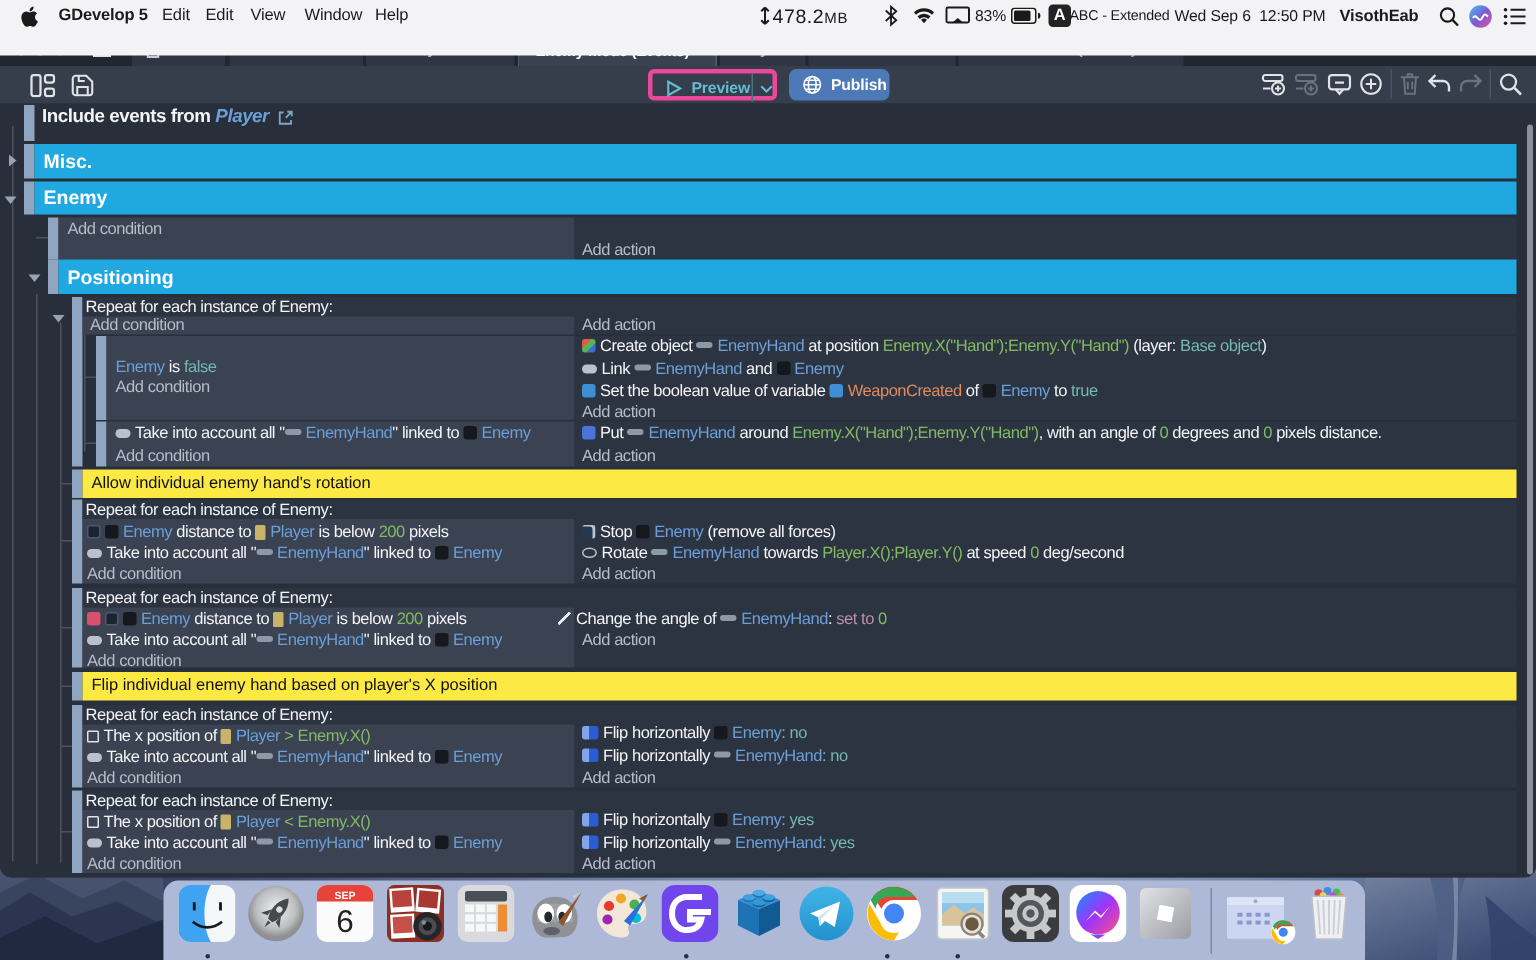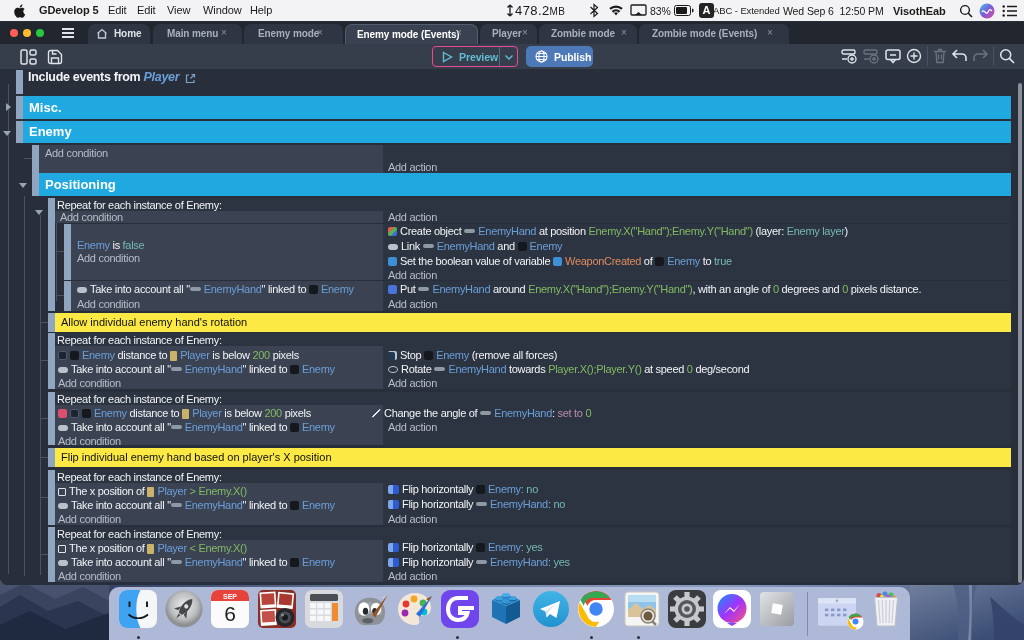--- a/index.html
+++ b/index.html
@@ -1,20 +1,20 @@
 <!DOCTYPE html>
 <html><head>
 <meta charset="utf-8">
 <style>
 *{margin:0;padding:0;box-sizing:border-box}
 html,body{width:1024px;height:640px;overflow:hidden}
 body{font-family:"Liberation Sans",sans-serif;position:relative;background:#282e3a}
 .abs{position:absolute}
 
-#menubar{position:absolute;left:0;top:0;width:1024px;height:21px;background:#f3f3f5;color:#1a1a1a;font-size:11px;letter-spacing:-0.1px}
+#menubar{position:absolute;left:0;top:0;width:1024px;height:37px;background:#f3f3f5;color:#1a1a1a;font-size:11px;letter-spacing:-0.1px}
 #menubar .mi{position:absolute;top:4px;white-space:nowrap}
 
 #win{position:absolute;left:0;top:21px;width:1024px;height:564px;background:#282e3a;border-radius:0 0 8px 8px;overflow:hidden}
 #tabbar{position:absolute;left:0;top:1px;width:1024px;height:22px;background:#21262f}
 .tab{position:absolute;top:2px;height:20px;background:#2f3542;border-radius:7px 7px 0 0;color:#a9b0bd;font-size:10px;font-weight:bold;white-space:nowrap;letter-spacing:-0.1px}
 .tab.active{background:#3a4150;color:#fff;border:1px solid #525c70;border-bottom:none}
 .tab .x{color:#8d95a3;font-weight:normal}
 #toolbar{position:absolute;left:0;top:23px;width:1024px;height:25px;background:#363d4b}
 
 #sheet{position:absolute;left:0;top:48px;width:1024px;height:516px;background:#282e3a}
@@ -403,21 +403,21 @@
     <svg class="abs" style="left:20px;top:5px" width="17" height="16" viewBox="0 0 17 16">
         <g fill="none" stroke="#dfe3ea" stroke-width="1.5">
           <rect x="1" y="1" width="6" height="14" rx="1.5"></rect>
           <rect x="10" y="1" width="6" height="5" rx="1.5"></rect>
           <rect x="10" y="10" width="6" height="5" rx="1.5"></rect>
         </g>
       </svg>
     <svg class="abs" style="left:47px;top:5px" width="16" height="16" viewBox="0 0 16 16">
         <path fill="none" stroke="#dfe3ea" stroke-width="1.4" d="M1.5 3.5a2 2 0 012-2h7l4 4v7a2 2 0 01-2 2h-9a2 2 0 01-2-2zM4.5 14v-5h7v5M5.5 2v3h4"></path>
       </svg>
-    <div class="abs" style="left:432px;top:2px;width:86px;height:21px;border:1px solid #ec4899;border-radius:4px">
+    <div class="abs" style="left:432px;top:2px;width:86px;height:21px;border:3px solid #ec4899;border-radius:4px">
       <svg class="abs" style="left:8px;top:4px" width="12" height="12" viewBox="0 0 12 12">
           <path fill="none" stroke="#62bdd2" stroke-width="1.4" d="M2.5 1.5l8 4.5-8 4.5z"></path>
         </svg>
       <span class="abs" style="left:26px;top:4px;color:#62bdd2;font-size:10.5px;font-weight:bold;letter-spacing:-0.1px">Preview</span>
       <div class="abs" style="left:66px;top:0;width:1px;height:19px;background:#49717e"></div>
       <svg class="abs" style="left:71px;top:7px" width="10" height="7" viewBox="0 0 10 7">
           <path fill="none" stroke="#62bdd2" stroke-width="1.4" d="M1.5 1.5L5 5l3.5-3.5"></path>
         </svg>
     </div>
     <div class="abs" style="left:526px;top:2px;width:67px;height:21px;background:#4d79b8;border-radius:5px">
@@ -522,21 +522,21 @@
     <div class="cond" style="left:55px;top:142px;width:328px;height:12px"></div>
     <div class="hact" style="left:383px;top:142px;width:628px;height:12px"></div>
     <div class="ln gy" style="left:60px;top:142px">Add condition</div>
     <div class="ln gy" style="left:388px;top:142px">Add action</div>
 
     <div class="strip" style="left:64px;top:155px;height:56px"></div>
     <div class="cond" style="left:71px;top:155px;width:312px;height:56px"></div>
     <div class="hact" style="left:383px;top:155px;width:628px;height:56px"></div>
     <div class="ln" style="left:77px;top:170px"><span class="b">Enemy</span> is <span class="tl">false</span></div>
     <div class="ln gy" style="left:77px;top:183px">Add condition</div>
-    <div class="ln" style="left:388px;top:156px"><span class="ic" style="background:linear-gradient(135deg,#e05b4d 0 35%,#58b154 35% 65%,#3b6fd4 65%)"></span>Create object <span class="ic iH"></span><span class="b">EnemyHand</span> at position <span class="g">Enemy.X("Hand");Enemy.Y("Hand")</span> (layer: <span class="tl">Enemy layer</span>)</div>
+    <div class="ln" style="left:388px;top:156px"><span class="ic" style="background:linear-gradient(135deg,#e05b4d 0 35%,#58b154 35% 65%,#3b6fd4 65%)"></span>Create object <span class="ic iH"></span><span class="b">EnemyHand</span> at position <span class="g">Enemy.X("Hand");Enemy.Y("Hand")</span> (layer: <span class="tl">Base object</span>)</div>
     <div class="ln" style="left:388px;top:171px"><span class="ic iLk"></span>Link <span class="ic iH"></span><span class="b">EnemyHand</span> and <span class="ic" style="background:#15181d"></span><span class="b">Enemy</span></div>
     <div class="ln" style="left:388px;top:186px"><span class="ic" style="background:#3f8fd4"></span>Set the boolean value of variable <span class="ic" style="background:#3f8fd4"></span><span class="o">WeaponCreated</span> of <span class="ic" style="background:#15181d"></span><span class="b">Enemy</span> to <span class="tl">true</span></div>
     <div class="ln gy" style="left:388px;top:200px">Add action</div>
 
     <div class="strip" style="left:64px;top:212px;height:30px"></div>
     <div class="cond" style="left:71px;top:212px;width:312px;height:30px"></div>
     <div class="hact" style="left:383px;top:212px;width:628px;height:30px"></div>
     <div class="ln" style="left:77px;top:214px"><span class="ic iLk"></span>Take into account all "<span class="ic iH"></span><span class="b">EnemyHand</span>" linked to <span class="ic" style="background:#15181d"></span><span class="b">Enemy</span></div>
     <div class="ln gy" style="left:77px;top:229px">Add condition</div>
     <div class="ln" style="left:388px;top:214px"><span class="ic" style="background:#4a74d9"></span>Put <span class="ic iH"></span><span class="b">EnemyHand</span> around <span class="g">Enemy.X("Hand");Enemy.Y("Hand")</span>, with an angle of <span class="g">0</span> degrees and <span class="g">0</span> pixels distance.</div>

